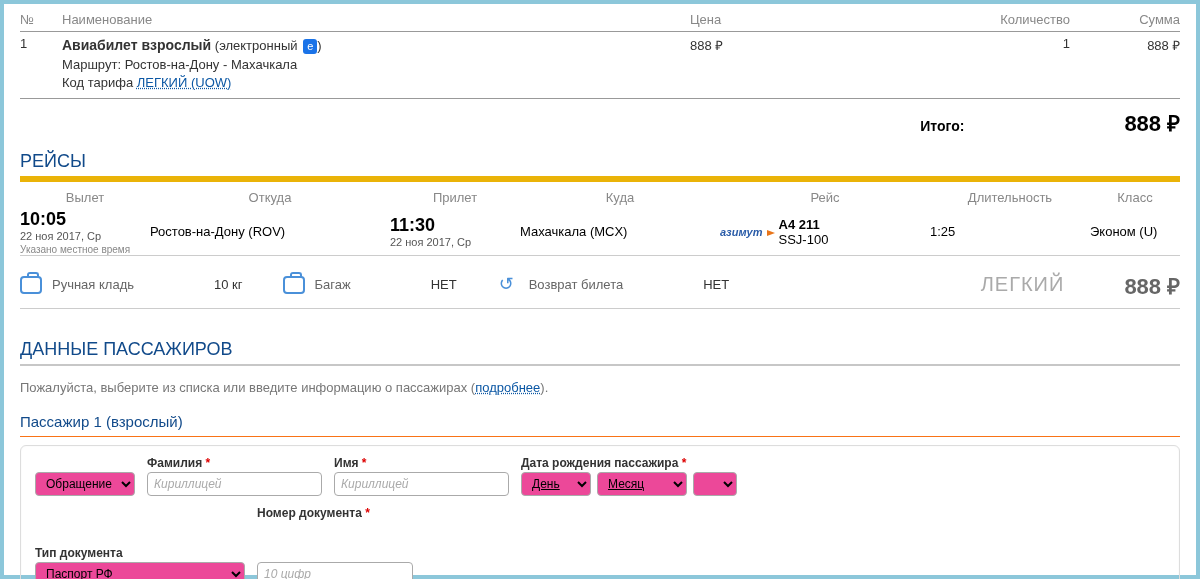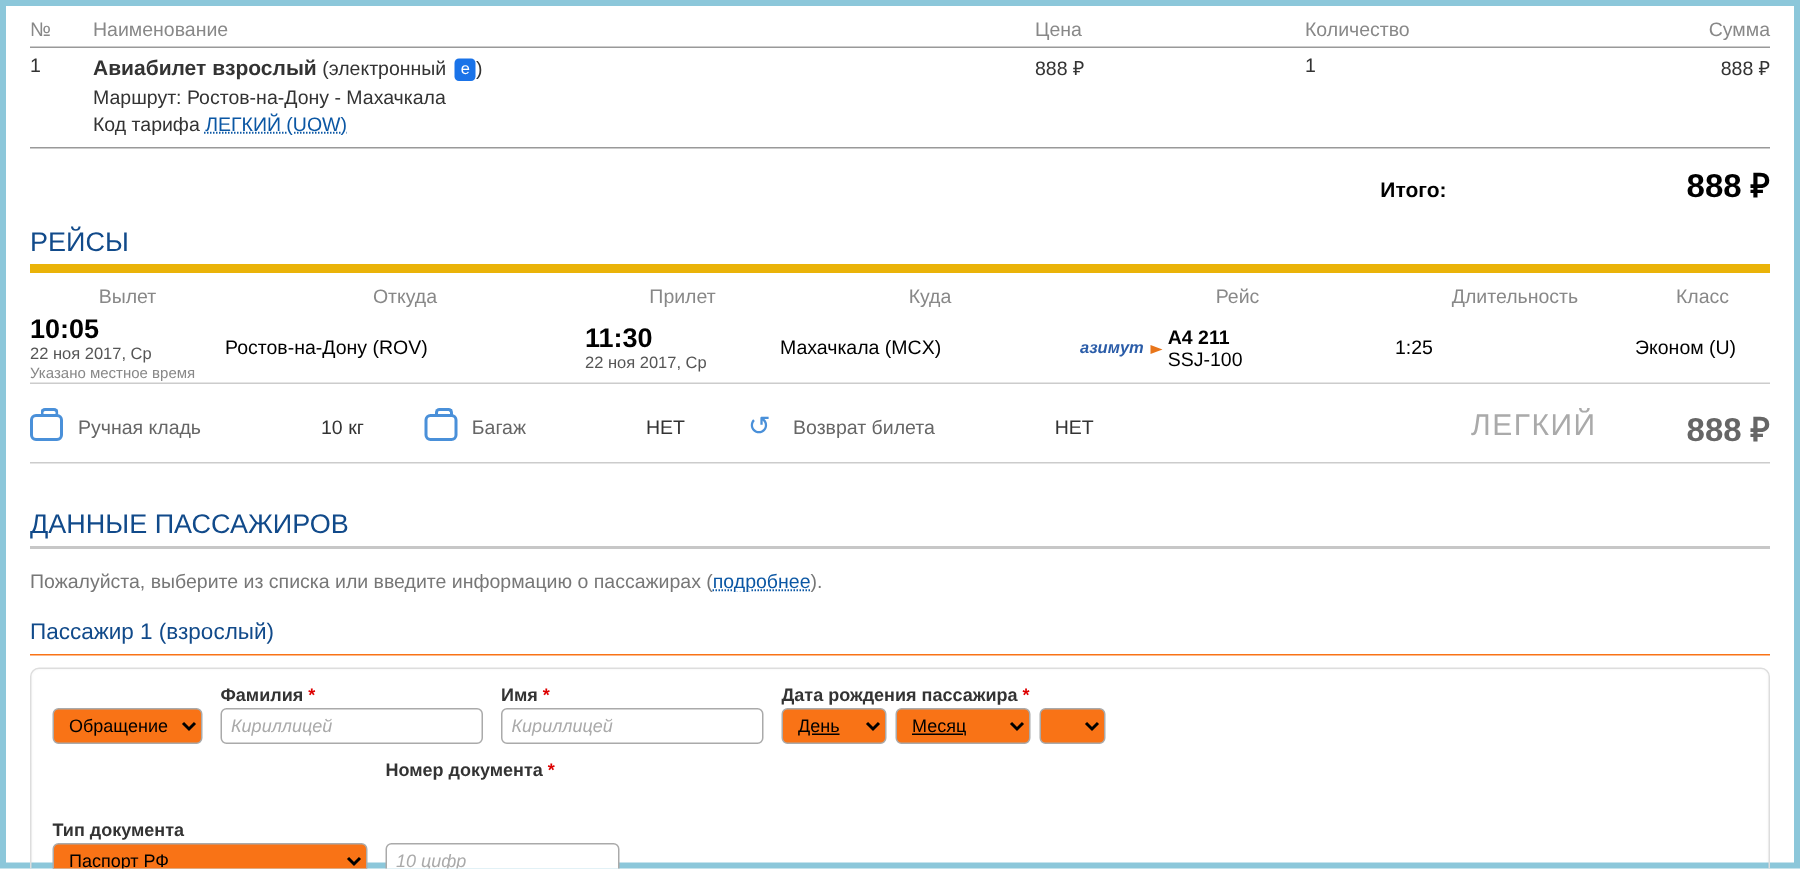--- a/index.html
+++ b/index.html
@@ -18,21 +18,21 @@
   .items-header {
     display: flex;
     border-bottom: 1px solid #999;
     color: #888;
     font-size: 13px;
     padding: 6px 0 4px 0;
   }
   .col-num { width: 42px; }
   .col-name { flex: 1; }
   .col-price { width: 180px; text-align: left; }
-  .col-qty { width: 200px; text-align: left; }
+  .col-qty { width: 200px; text-align: right; }
   .col-sum { width: 110px; text-align: right; }
   .items-row {
     display: flex;
     border-bottom: 1px solid #999;
     font-size: 13px;
     padding: 4px 0 6px 0;
     color: #333;
   }
   .items-row .col-name { line-height: 1.4; }
   .ticket-title { font-weight: bold; font-size: 14px; }
@@ -163,21 +163,21 @@
   .req { color: #d00; }
   input[type=text], select {
     font-size: 12px;
     padding: 3px 6px;
     border: 1px solid #aaa;
     border-radius: 4px;
     height: 24px;
     background: #fff;
   }
   input::placeholder { color: #aaa; font-style: italic; }
-  select { background: #f97316; }
+  select { background: #ec4899; }
   .w-salut { width: 100px; }
   .w-name { width: 175px; }
   .w-day { width: 70px; }
   .w-month { width: 90px; }
   .w-year { width: 44px; padding-left: 35px; }
   .w-doctype { width: 210px; }
   .w-docnum { width: 156px; margin-top: 40px; }
 </style>
 </head>
 <body>

